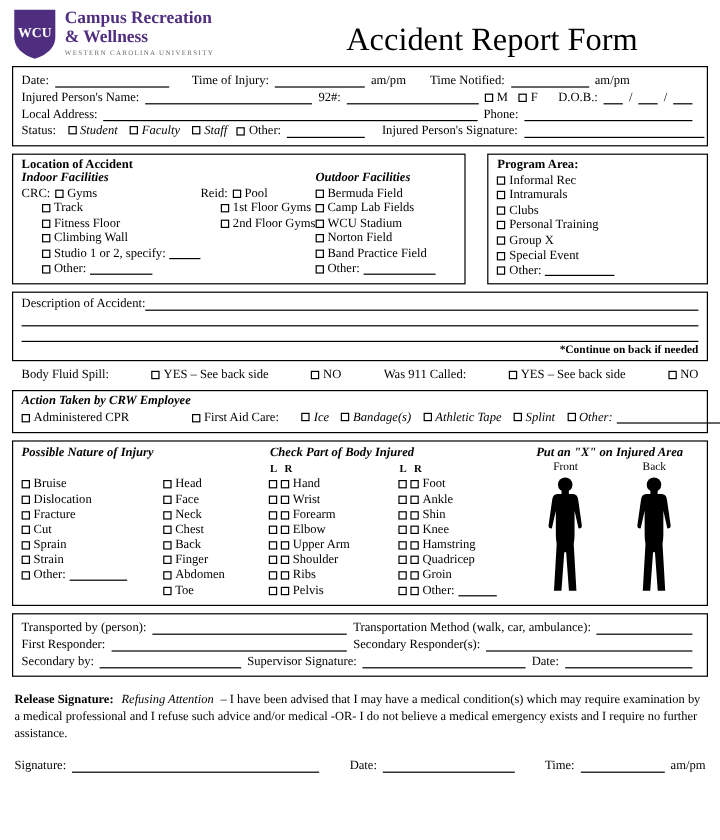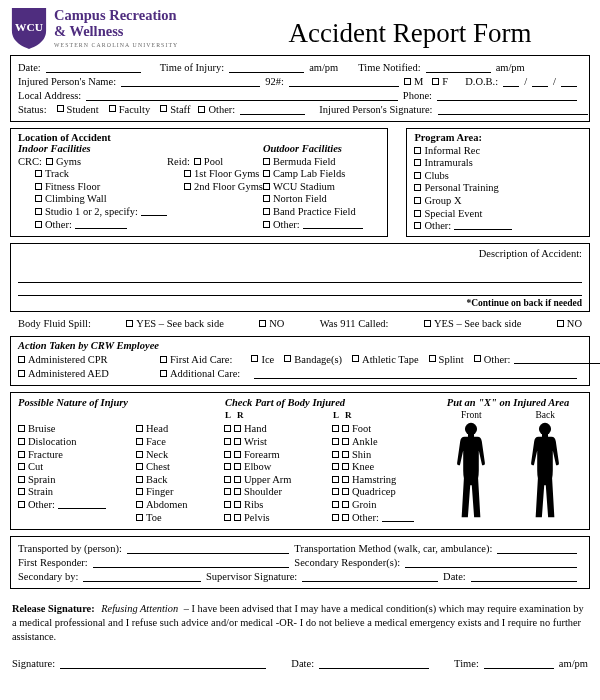--- a/index.html
+++ b/index.html
@@ -53,21 +53,21 @@
   .desc-box .line { border-bottom:1px solid #000; height:13px; }
   .desc-box .note { text-align:right; font-size:9.5px; font-weight:bold; margin-top:2px; }
 
   
   .fluid-row { display:flex; align-items:flex-end; justify-content:space-between; padding:0 8px; margin:2px 0 7px; }
   .fluid-row .cb-inline { margin-right:0; }
 
   
   .cell-cpr { width:142px; display:inline-flex; align-items:flex-end; flex:0 0 auto; }
   .inline-list { display:flex; align-items:flex-end; flex:1 1 auto; }
-  .inline-list .cb-row { margin:0 0 0 10px; }
+  .inline-list .cb-row { margin:0 0 0 10px;font-style:italic; }
 
   
   .injury-box { padding:4px 7px 5px; }
   .injury-head { display:flex; align-items:flex-end; }
   .ih { font-weight:bold; font-style:italic; }
   .ih1 { flex:0 0 118px; }
   .ih2 { flex:0 0 298px; text-align:center; }
   .ih3 { flex:1; text-align:center; }
   .injury-cols { display:flex; margin-top:2px; }
   .icol-head { height:12px; }
@@ -332,21 +332,21 @@
   <div class="cb-row">
     <span class="cb"></span>
     <span>Other:</span>
     <span class="blank" style="width: 58px;"></span>
   </div>
 </div>
     </div>
   </div>
 
   <div class="box desc-box">
-    <div class="row" style="margin:1px 0 0;flex-direction:column;">
+    <div class="row" style="margin:1px 0 0;">
       <span>Description of Accident:</span>
       <span class="blank grow" style="margin:0;"></span>
     </div>
     <div class="line"></div>
     <div class="line"></div>
     <div class="note">*Continue on back if needed</div>
   </div>
 
   <div class="fluid-row">
     <span>Body Fluid Spill:</span>
@@ -405,31 +405,20 @@
 
   </div>
 
   <div class="cb-row">
     <span class="cb"></span>
     <span>Other:</span>
     <span class="blank" style="width: 88px;"></span>
   </div>
 </span>
     </div>
-    <div class="row">
-      <span class="cell-cpr">
-        <span class="cb"></span>
-        <span>Administered AED</span>
-      </span>
-      <span class="cb-inline">
-        <span class="cb"></span>
-        <span>Additional Care:</span>
-      </span>
-      <span class="blank grow"></span>
-    </div>
   </div>
 
   <div class="box injury-box">
     <div class="injury-head">
       <div class="ih ih1">Possible Nature of Injury</div>
       <div class="ih ih2">Check Part of Body Injured</div>
       <div class="ih ih3">Put an "X" on Injured Area</div>
     </div>
     <div class="injury-cols">
       <div class="nature">

